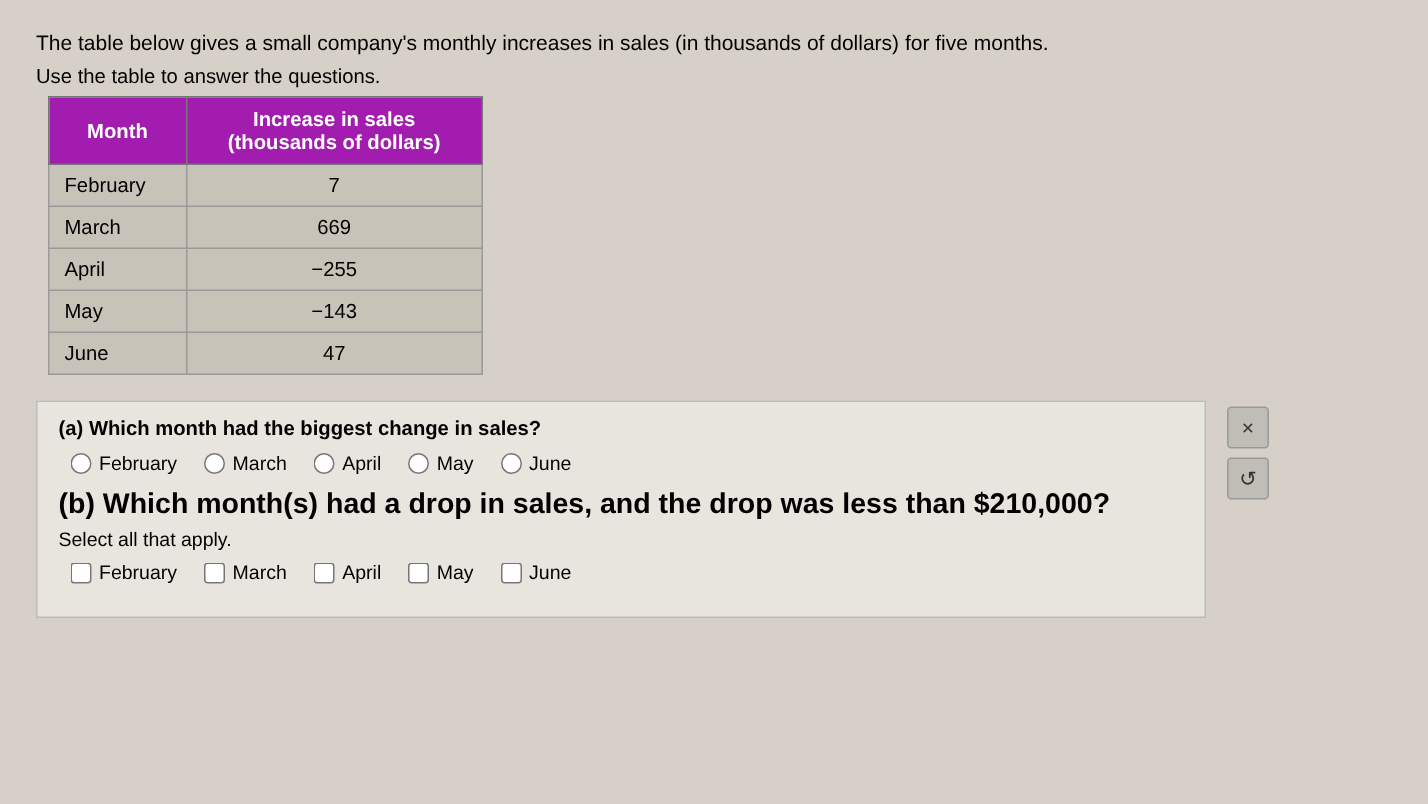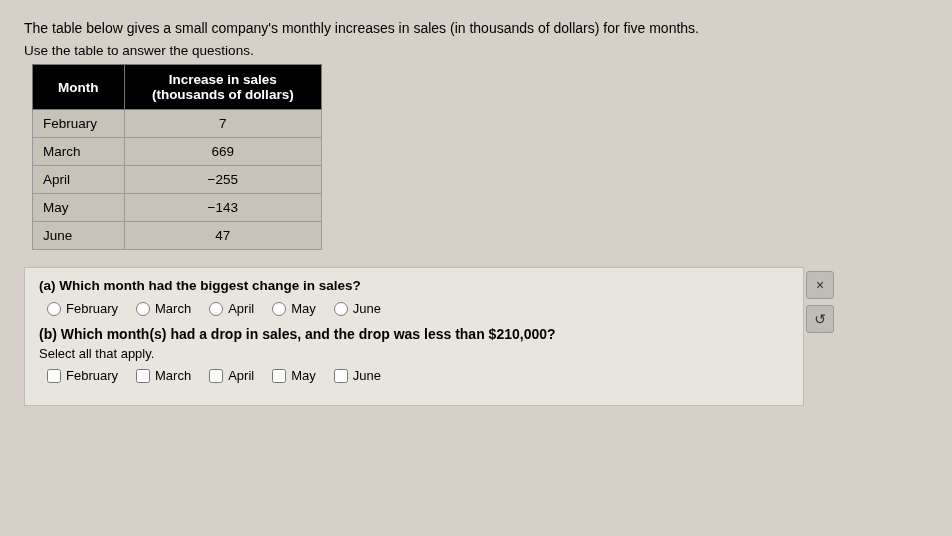--- a/index.html
+++ b/index.html
@@ -30,21 +30,21 @@
       margin-bottom: 14px;
       margin-left: 8px;
     }
 
     table {
       border-collapse: collapse;
       min-width: 290px;
     }
 
     table th {
-      background: #000000;
+      background: #a21caf;
       color: #fff;
       font-weight: bold;
       text-align: center;
       padding: 7px 16px;
       border: 1px solid #777;
       font-size: 13.5px;
     }
 
     table td {
       background: #c8c3b8;
@@ -90,21 +90,21 @@
     }
 
     .radio-group input[type="radio"],
     .checkbox-group input[type="checkbox"] {
       width: 14px;
       height: 14px;
       cursor: pointer;
     }
 
     .question-b-text {
-      font-size: 14px;
+      font-size: 19px;
       font-weight: bold;
       margin-bottom: 4px;
     }
 
     .question-b-subtext {
       font-size: 13px;
       margin-bottom: 7px;
     }
 
     .corner-btn {
@@ -155,21 +155,21 @@
         <td>−143</td>
       </tr>
       <tr>
         <td>June</td>
         <td>47</td>
       </tr>
     </tbody>
   </table>
 </div>
 
-<div style="position: relative; display: flex; align-items: flex-start; gap: 2px; max-width: 870px;">
+<div style="position: relative; display: flex; align-items: flex-start; gap: 14px; max-width: 870px;">
   <div class="questions-box" style="flex: 1;">
     <div class="question-label">(a) Which month had the biggest change in sales?</div>
     <div class="radio-group">
       <label>
         <input type="radio" name="qA" style=""> February
       </label>
       <label>
         <input type="radio" name="qA" style=""> March
       </label>
       <label>

